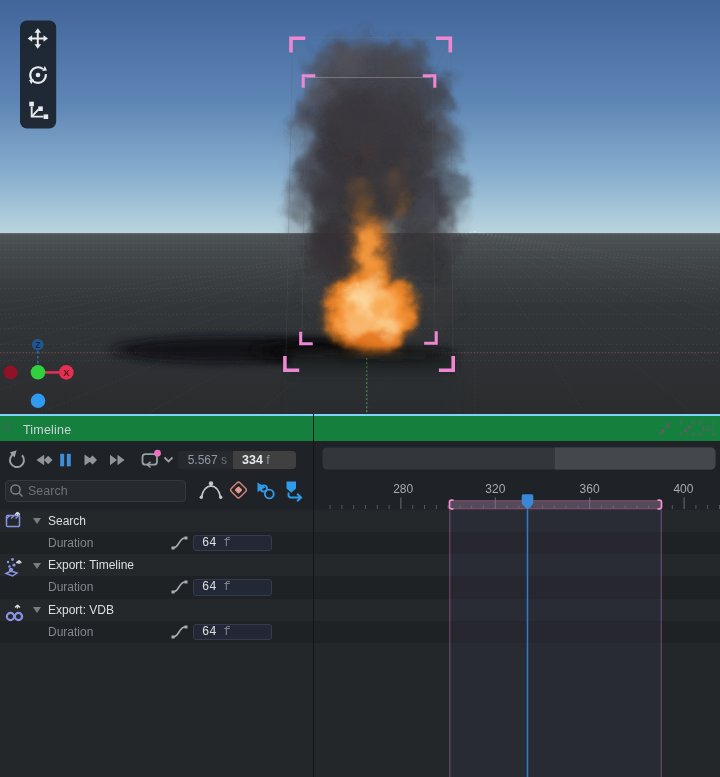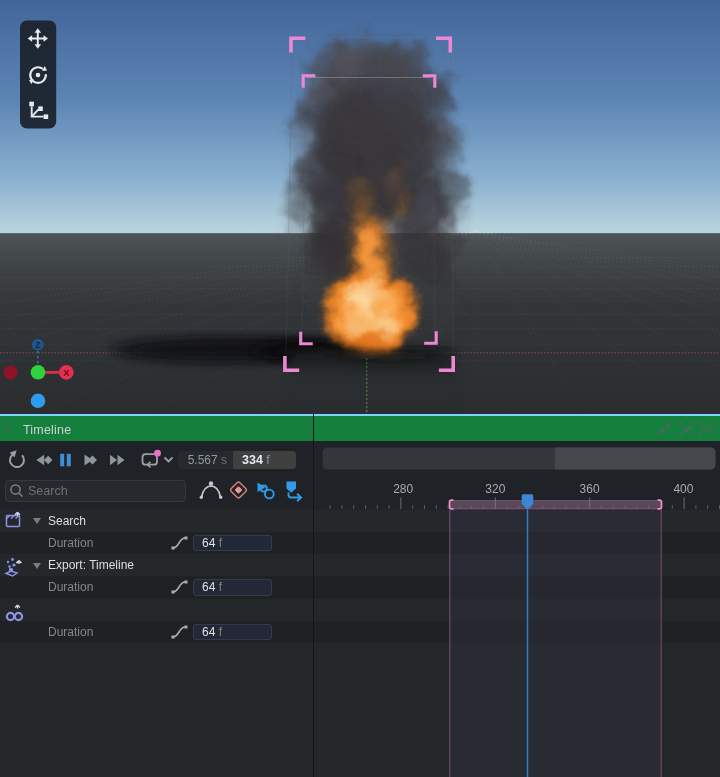--- a/index.html
+++ b/index.html
@@ -12,21 +12,21 @@
   .hdr0 { position:absolute; left:0; top:0; width:720px; height:27px; background:#15803d; border-top:2px solid #7dd3fc; }
   .hdr0 .title { position:absolute; left:23px; top:7px; font-size:12.5px; color:#ced2d5; letter-spacing:.2px; }
   .strip { position:absolute; left:0; top:27px; width:720px; height:68.5px; background:#1f2226; }
   .vdiv { position:absolute; left:313px; top:0; width:1px; height:363px; background:#131517; }
   .row { position:absolute; left:0; width:720px; }
   .row .lbl { position:absolute; top:4px; font-size:12px; }
   .trackname { color:#dbdfe2; left:48px; }
   .durlbl { color:#83878c; left:48px; }
   .valbox { position:absolute; left:193px; top:2.8px; width:78.5px; height:16.5px;
     background:#232836; border:1px solid #343b4e; border-radius:3px;
-    font-size:12px; color:#dde1e4; line-height:14px; padding-left:8px; }
+    font-size:12px; color:#dde1e4; line-height:14px; padding-left:8px;font-family:Liberation Mono, monospace; }
   .valbox span { color:#7c828a; }
   .tri { position:absolute; left:33px; top:8.5px; width:0; height:0;
     border-left:4.5px solid transparent; border-right:4.5px solid transparent;
     border-top:6px solid #797e83; }
   .searchbox { position:absolute; left:5px; top:65.5px; width:181px; height:22px;
     background:#26292d; border:1px solid #35393e; border-radius:4px; }
   .searchbox span { position:absolute; left:22px; top:3px; font-size:12.5px; color:#6d7277; }
   .timebox { position:absolute; left:178px; top:36.5px; width:118px; height:18.5px;
     border-radius:4px; overflow:hidden; }
   .timebox .l { position:absolute; left:0; top:0; width:55px; height:100%; background:#26292e;
@@ -256,20 +256,24 @@
       <div class="valbox">64 <span>f</span></div>
     </div>
 <div class="row" style="top:140.1px;height:22.30000000000001px;background:#24282b">
       <div class="tri"></div>
       <span class="lbl trackname">Export: Timeline</span>
     </div>
 <div class="row" style="top:162.4px;height:22.299999999999983px;background:#1f2225">
       <span class="lbl durlbl">Duration</span>
       <div class="valbox">64 <span>f</span></div>
     </div>
+<div class="row" style="top:184.7px;height:22.30000000000001px;background:#24282b">
+      <div class="tri"></div>
+      <span class="lbl trackname">Export: VDB</span>
+    </div>
 <div class="row" style="top:207.0px;height:22.30000000000001px;background:#1f2225">
       <span class="lbl durlbl">Duration</span>
       <div class="valbox">64 <span>f</span></div>
     </div>
   <div class="searchbox">
       <span>Search</span>
     </div>
   <div class="timebox">
       <div class="l">5.567 <i>s</i></div>
       <div class="r">334 <i>f</i></div>

